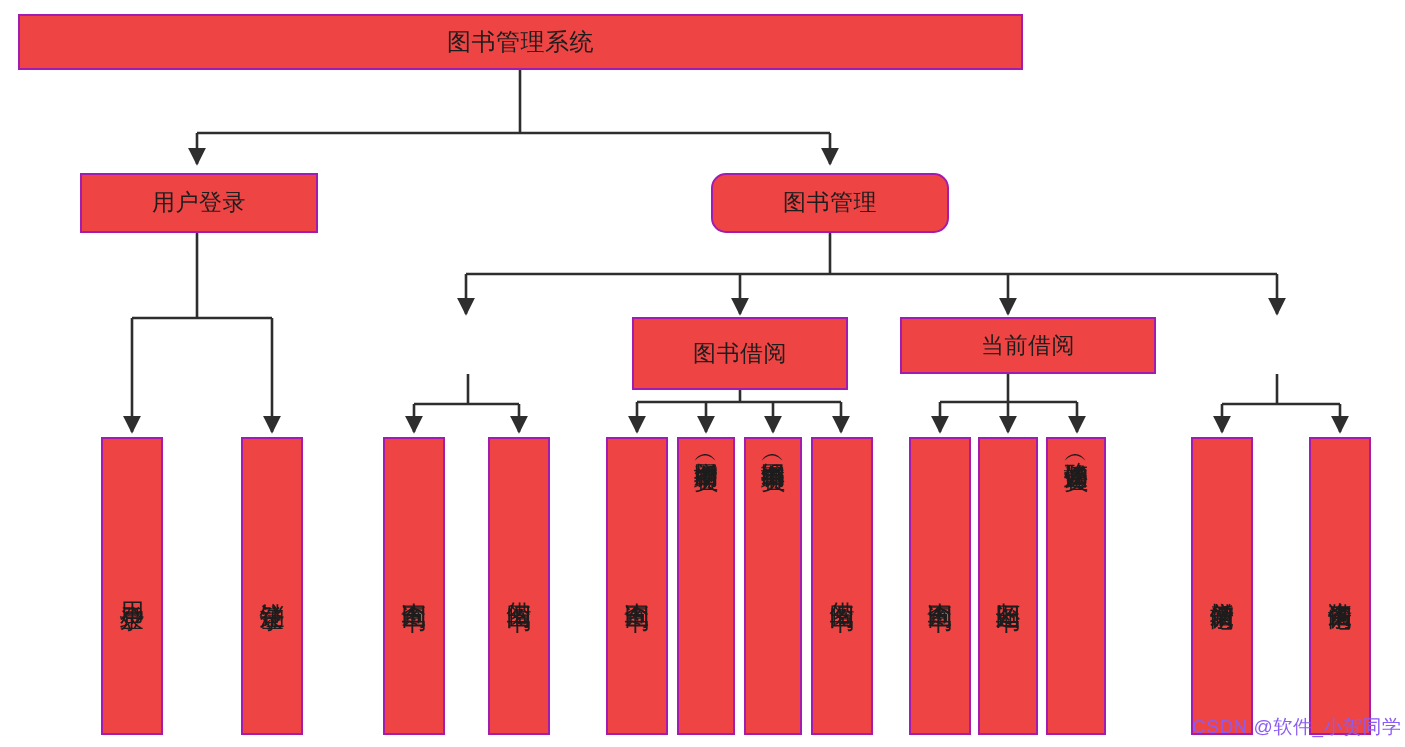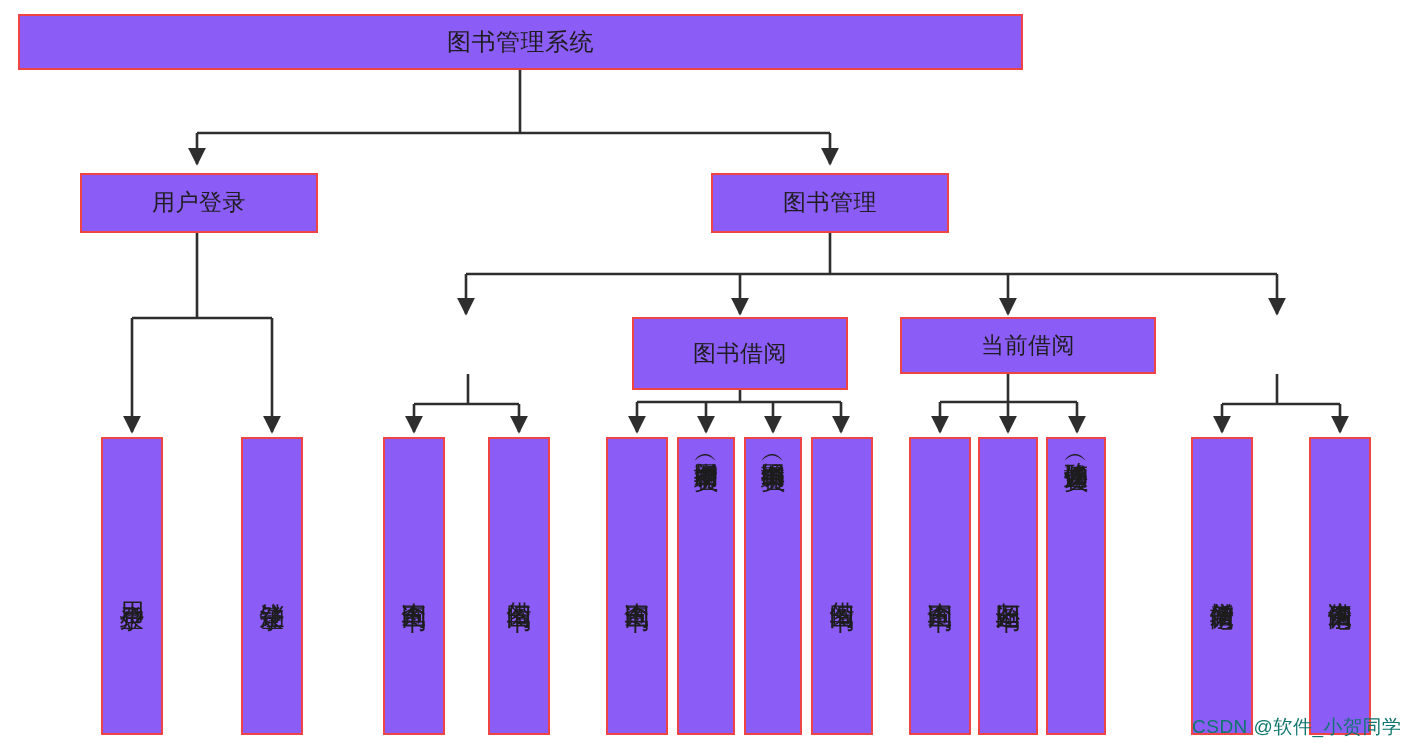--- a/index.html
+++ b/index.html
@@ -22,22 +22,22 @@
     position: absolute;
     left: 0;
     top: 0;
     width: 1405px;
     height: 747px;
     pointer-events: none;
   }
   .node {
     position: absolute;
     box-sizing: border-box;
-    border: 2px solid #ef4444;
-    background: #8b5cf6;
+    border: 2px solid #a21caf;
+    background: #ef4444;
     display: flex;
     align-items: center;
     justify-content: center;
     text-align: left;
   }
   .node .lbl {
     display: block;
     line-height: 1.18;
     letter-spacing: 0.5px;
     color: #1d1d1d;
@@ -63,21 +63,21 @@
     white-space: nowrap;
   }
   .node.v.tall .lbl { font-size: 24px; letter-spacing: 1px; }
   .node.v.center {
     align-items: center;
     padding-top: 0;
   }
   .watermark {
     position: absolute;
     font-size: 19px;
-    color: #0f766e;
+    color: #8b5cf6;
     white-space: nowrap;
     letter-spacing: 0.5px;
   }
 </style>
 </head>
 <body>
 
 <div id="canvas">
 
   <svg class="wires" viewBox="0 0 1405 747">
@@ -130,21 +130,21 @@
     </g>
   </svg>
 
   <div class="node h root" style="left:18px; top:14px; width:1005px; height:56px;">
     <span class="lbl">图书管理系统</span>
   </div>
 
   <div class="node h" style="left:80px; top:173px; width:238px; height:60px;">
     <span class="lbl">用户登录</span>
   </div>
-  <div class="node h" style="left:711px; top:173px; width:238px; height:60px;">
+  <div class="node h" style="left:711px; top:173px; width:238px; height:60px;border-radius:15px;">
     <span class="lbl">图书管理</span>
   </div>
 
   <div class="node h" style="left:632px; top:317px; width:216px; height:73px;">
     <span class="lbl">图书借阅</span>
   </div>
   <div class="node h" style="left:900px; top:317px; width:256px; height:57px;">
     <span class="lbl">当前借阅</span>
   </div>
 

